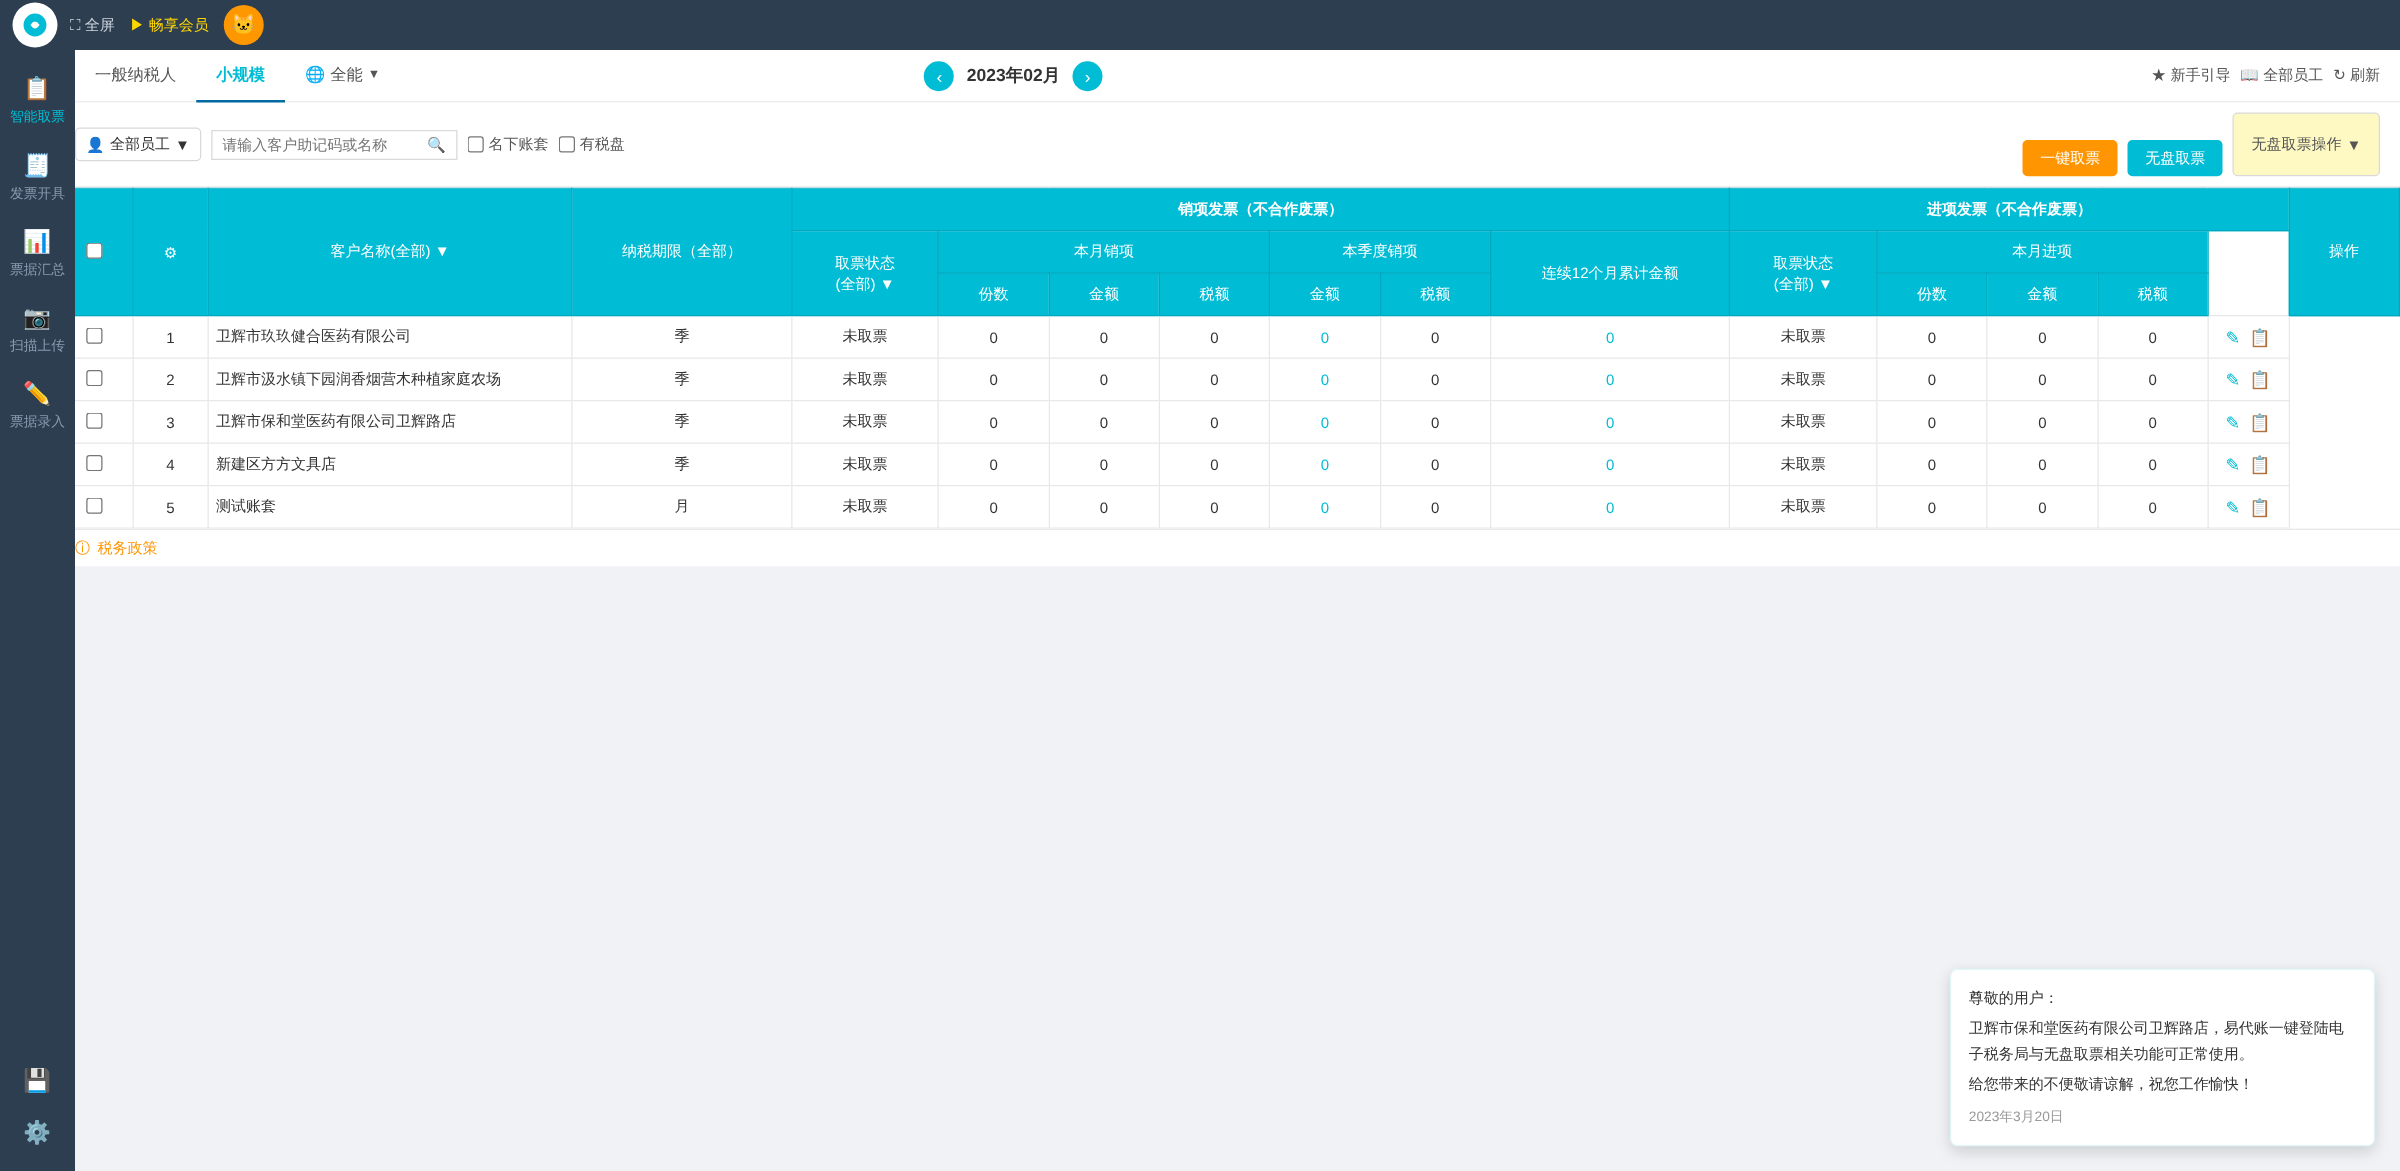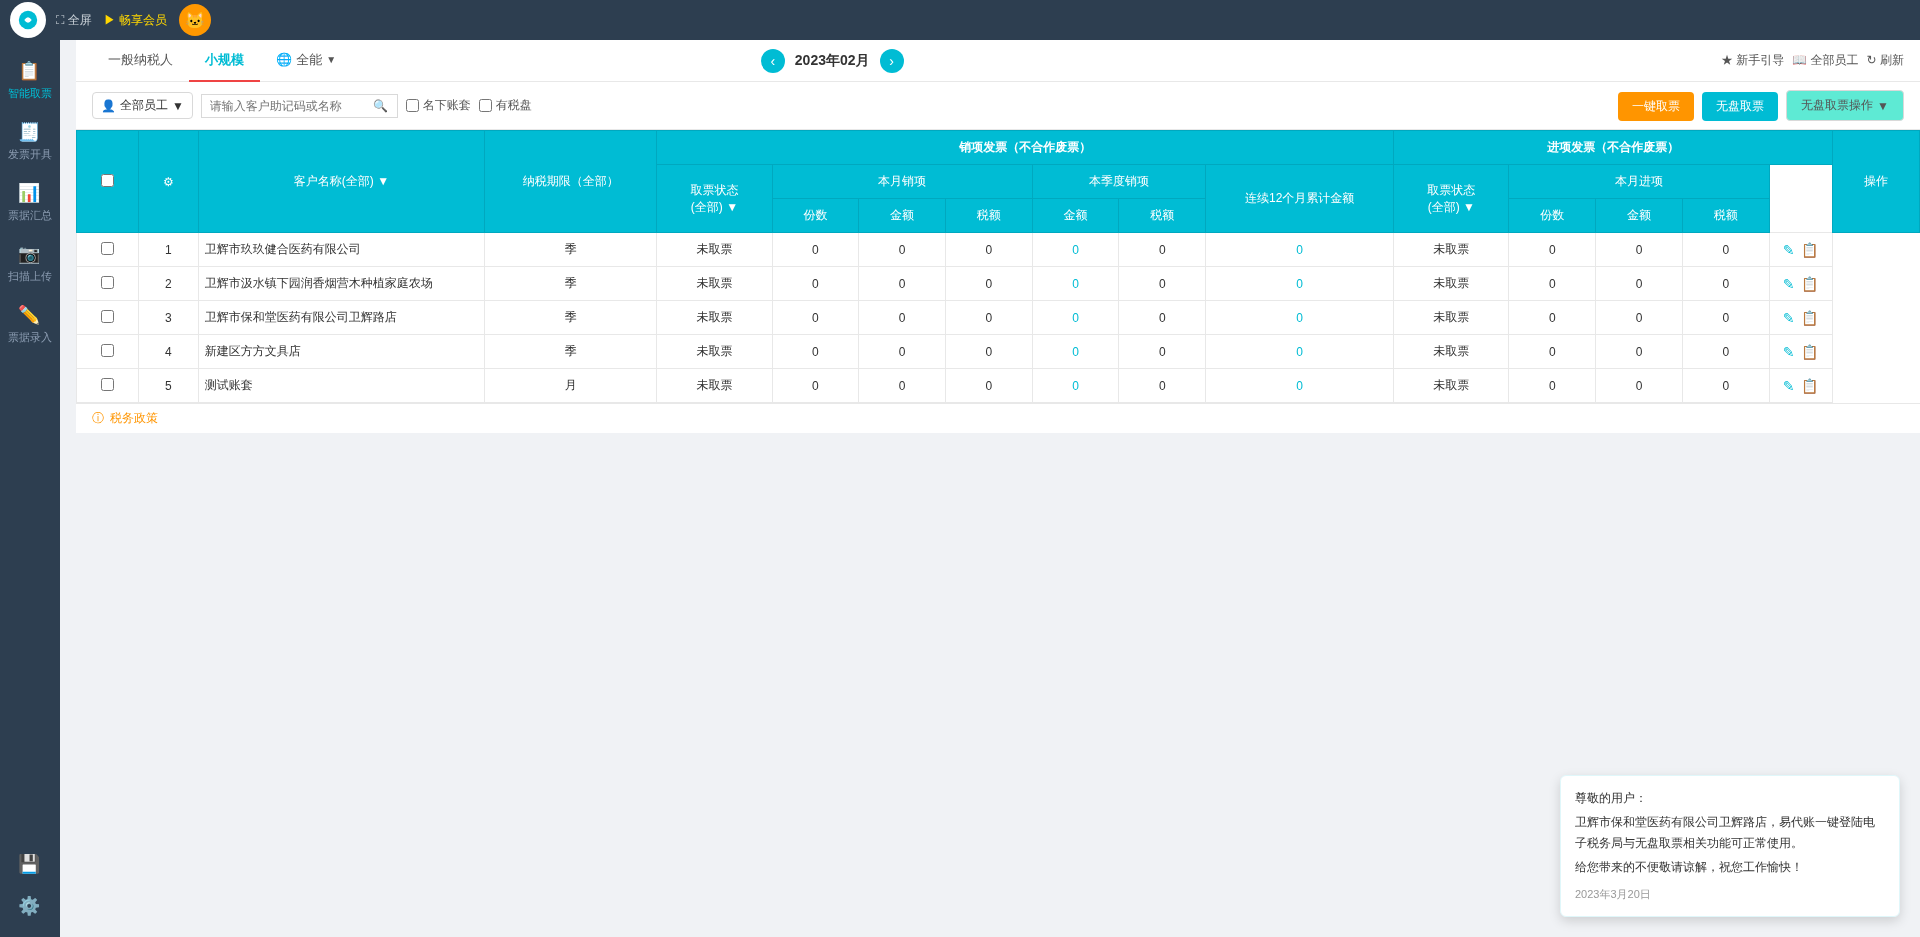--- a/index.html
+++ b/index.html
@@ -70,21 +70,21 @@
     .sidebar-bottom {
       margin-top: auto;
       display: flex; flex-direction: column; align-items: center;
       padding-bottom: 10px;
     }
     .sidebar-bottom .sidebar-item { color: #8a9bb0; }
 
     
     .main-content {
       margin-top: 40px;
-      margin-left: 76px;
+      margin-left: 44px;
       padding: 0;
       min-height: calc(100vh - 40px);
     }
 
     
     .sub-tabs {
       background: #fff;
       border-bottom: 1px solid #e8e8e8;
       display: flex;
       align-items: center;
@@ -94,21 +94,21 @@
     }
     .sub-tab {
       padding: 0 16px;
       height: 42px;
       display: flex; align-items: center;
       cursor: pointer;
       color: #555;
       font-size: 13px;
       border-bottom: 2px solid transparent;
     }
-    .sub-tab.active { color: #00bcd4; border-bottom: 2px solid #ef4444; font-weight: bold; }
+    .sub-tab.active { color: #00bcd4; border-bottom: 2px solid #0369a1; font-weight: bold; }
     .month-nav {
       display: flex; align-items: center; gap: 10px;
       margin-left: auto; margin-right: auto;
       color: #333; font-size: 14px;
     }
     .month-nav .nav-btn {
       width: 24px; height: 24px; border-radius: 50%;
       background: #00bcd4; color: #fff;
       display: flex; align-items: center; justify-content: center;
       cursor: pointer; font-size: 14px;
@@ -147,22 +147,22 @@
     .toolbar-right { margin-left: auto; display: flex; gap: 8px; align-items: flex-end; }
     .btn-orange {
       background: #ff9500; color: #fff; border: none;
       padding: 6px 14px; border-radius: 4px; cursor: pointer; font-size: 12px;
     }
     .btn-teal {
       background: #00bcd4; color: #fff; border: none;
       padding: 6px 14px; border-radius: 4px; cursor: pointer; font-size: 12px;
     }
     .btn-gray {
-      background: #5eead4; color: #555; border: 1px solid #d9d9d9;
-      padding: 6px 14px; border-radius: 4px; cursor: pointer; font-size: 12px;
+      background: #fef9c3; color: #555; border: 1px solid #d9d9d9;
+      padding: 16px 14px; border-radius: 4px; cursor: pointer; font-size: 12px;
       display: flex; align-items: center; gap: 4px;
     }
 
     
     .table-container {
       background: #fff;
       margin: 0;
       overflow-x: auto;
     }
     table {

